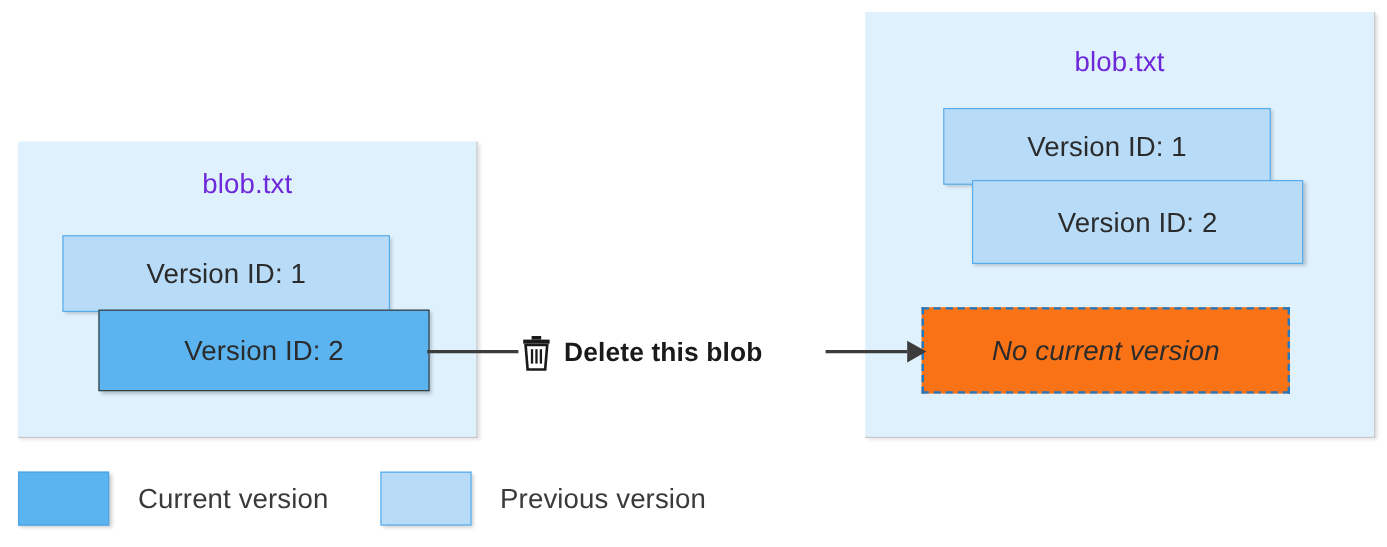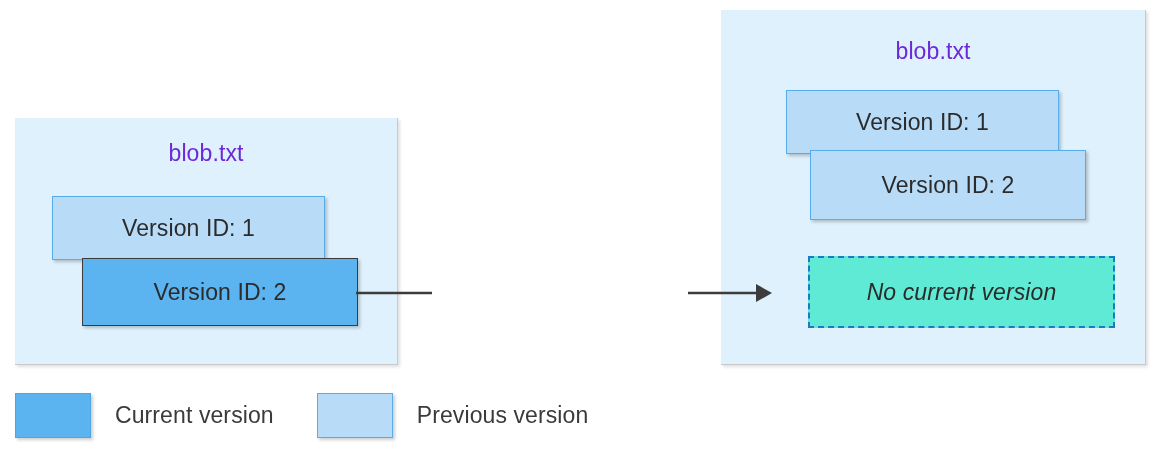--- a/index.html
+++ b/index.html
@@ -80,30 +80,29 @@
   #right-v2 { left: 89px; top: 140px; width: 276px; height: 70px; z-index: 3; }
 
   
   #no-current-version {
     position: absolute;
     left: 47px;
     top: 246px;
     width: 307px;
     height: 72px;
     box-sizing: border-box;
-    background: #5eead4;
+    background: #f97316;
     border: 2px dashed #1f78c1;
     display: flex;
     align-items: center;
     justify-content: center;
     font-size: 23px;
     font-style: italic;
     color: #2b2b2b;
     letter-spacing: 0.1px;
-    margin-left: 40px;
   }
 
   
   #action-group {
     position: absolute;
     left: 434px;
     top: 276px;
     height: 36px;
     display: flex;
     align-items: center;
@@ -192,20 +191,31 @@
   </div>
 
   <svg id="connectors" viewBox="0 0 1156 456">
 
     <line x1="356" y1="293" x2="432" y2="293" stroke="#3c3c3c" stroke-width="2.6"></line>
 
     <line x1="688" y1="293" x2="756" y2="293" stroke="#3c3c3c" stroke-width="2.6"></line>
     <polygon points="756,284 772,293 756,302" fill="#3c3c3c"></polygon>
   </svg>
 
+  <div id="action-group">
+    <svg id="trash-icon" viewBox="0 0 26 30">
+      <rect x="9" y="1" width="8" height="3" fill="#1a1a1a"></rect>
+      <rect x="2" y="4" width="22" height="3.4" fill="#1a1a1a"></rect>
+      <path d="M4 8.5 L22 8.5 L20.3 29 L5.7 29 Z" fill="none" stroke="#1a1a1a" stroke-width="2.2" stroke-linejoin="miter"></path>
+      <rect x="8.4" y="12" width="1.9" height="12" fill="#1a1a1a"></rect>
+      <rect x="12.1" y="12" width="1.9" height="12" fill="#1a1a1a"></rect>
+      <rect x="15.8" y="12" width="1.9" height="12" fill="#1a1a1a"></rect>
+    </svg>
+    <span id="action-label">Delete this blob</span>
+  </div>
 
   <div id="legend">
     <div class="legend-item" id="legend-item-current">
       <span class="legend-swatch current"></span>
       <span class="legend-label">Current version</span>
     </div>
     <div class="legend-item" id="legend-item-previous">
       <span class="legend-swatch previous"></span>
       <span class="legend-label">Previous version</span>
     </div>

